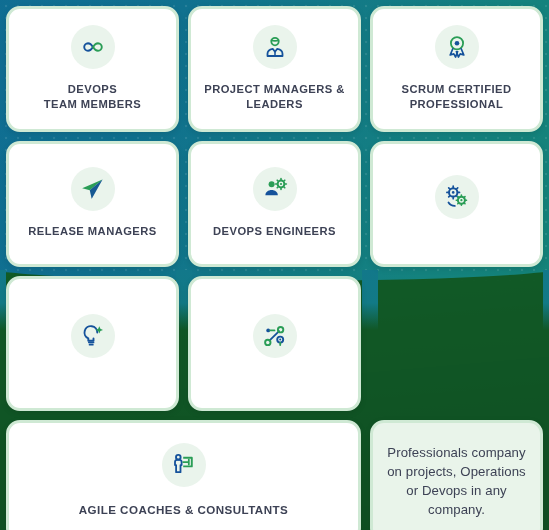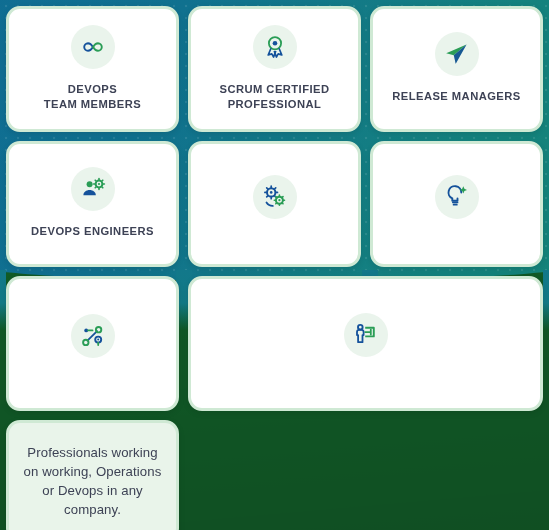--- a/index.html
+++ b/index.html
@@ -168,20 +168,32 @@
       <span class="icon-wrap">
         <svg width="26" height="26" viewBox="0 0 26 26" fill="none">
           <path d="M13 13c-1.6 2.6-3.1 3.8-5 3.8A3.9 3.9 0 0 1 4.2 13 3.9 3.9 0 0 1 8 9.2c1.9 0 3.4 1.2 5 3.8z" stroke="#15529b" stroke-width="1.9" stroke-linecap="round"></path>
           <path d="M13 13c1.6-2.6 3.1-3.8 5-3.8A3.9 3.9 0 0 1 21.8 13 3.9 3.9 0 0 1 18 16.8c-1.9 0-3.4-1.2-5-3.8z" stroke="#2a9d56" stroke-width="1.9" stroke-linecap="round"></path>
         </svg>
       </span>
       <div class="card-label">DEVOPS
 TEAM MEMBERS</div>
     </div>
 
+    <div class="card">
+      <span class="icon-wrap">
+        <svg width="26" height="26" viewBox="0 0 26 26" fill="none">
+          <circle cx="13" cy="7.6" r="3.7" stroke="#2a9d56" stroke-width="1.8"></circle>
+          <path d="M9.4 6.2c1.6.9 5.6.9 7.2 0" stroke="#2a9d56" stroke-width="1.6" stroke-linecap="round"></path>
+          <path d="M5.5 22v-2.3c0-2.6 2.4-4.4 5.2-4.9l2.3 3 2.3-3c2.8.5 5.2 2.3 5.2 4.9V22z" stroke="#15529b" stroke-width="1.8" stroke-linejoin="round"></path>
+          <path d="M13 17.8V22" stroke="#15529b" stroke-width="1.5"></path>
+        </svg>
+      </span>
+      <div class="card-label">PROJECT MANAGERS &amp;
+LEADERS</div>
+    </div>
 
     <div class="card">
       <span class="icon-wrap">
         <svg width="26" height="26" viewBox="0 0 26 26" fill="none">
           <circle cx="13" cy="9.3" r="6.1" stroke="#2a9d56" stroke-width="1.8"></circle>
           <circle cx="13" cy="9.3" r="2.3" fill="#15529b"></circle>
           <path d="M9 14.2 6.2 21l3.6-1.1L11.6 23l2.2-6" stroke="#15529b" stroke-width="1.7" stroke-linejoin="round"></path>
           <path d="M17 14.2 19.8 21l-3.6-1.1L14.4 23l-2.2-6" stroke="#15529b" stroke-width="1.7" stroke-linejoin="round"></path>
         </svg>
       </span>
@@ -254,20 +266,21 @@
 
     <div class="card card-wide">
       <span class="icon-wrap">
         <svg width="27" height="27" viewBox="0 0 27 27" fill="none">
           <circle cx="8.3" cy="6.2" r="2.3" stroke="#15529b" stroke-width="1.9"></circle>
           <path d="M6.1 21.2v-7.1H5v-3c0-1.2 1-2.2 2.2-2.2h2.2c1.2 0 2.2 1 2.2 2.2v3h-1.1v7.1z" stroke="#15529b" stroke-width="1.8" stroke-linejoin="round"></path>
           <path d="M13.2 6.8h8.6v8.6h-8.6" stroke="#2a9d56" stroke-width="1.9" stroke-linejoin="round"></path>
           <path d="M13.2 11.1h5.6M18.8 8.6v5" stroke="#2a9d56" stroke-width="1.8" stroke-linecap="round"></path>
         </svg>
       </span>
+      <div class="card-label">AGILE COACHES &amp; CONSULTANTS</div>
     </div>
 
     <div class="card-note">
-      <div class="note-text">Professionals working on working, Operations or Devops in any company.</div>
+      <div class="note-text">Professionals company on projects, Operations or Devops in any company.</div>
     </div>
 
   </div>
 </div>
 
 </body></html>

